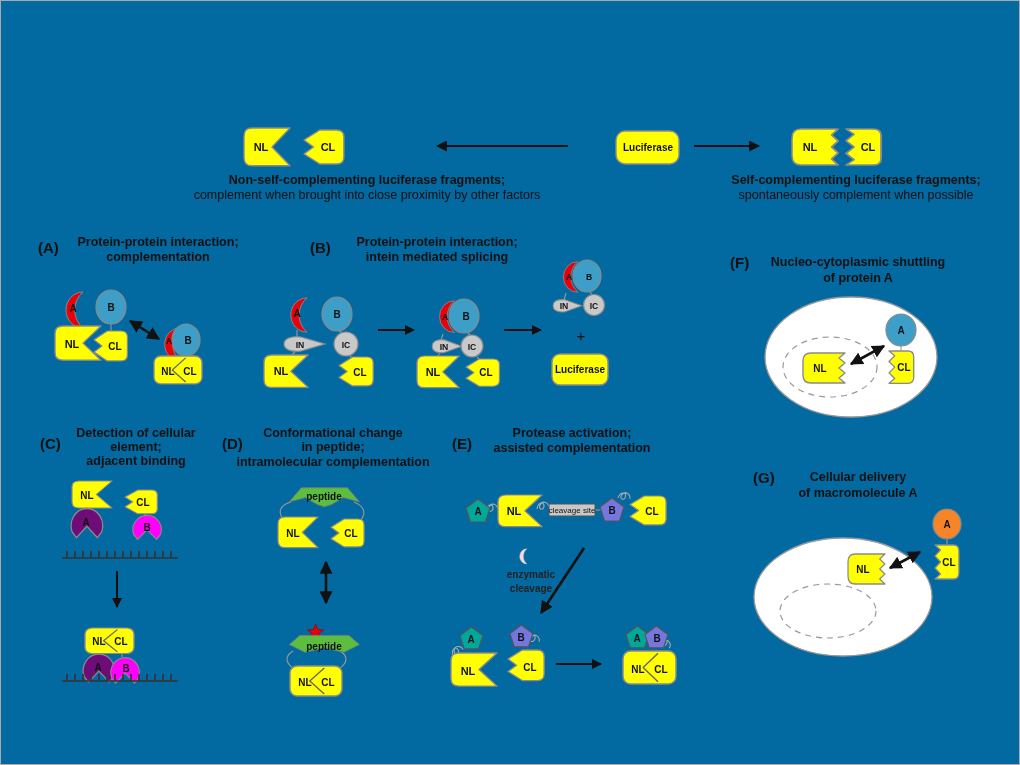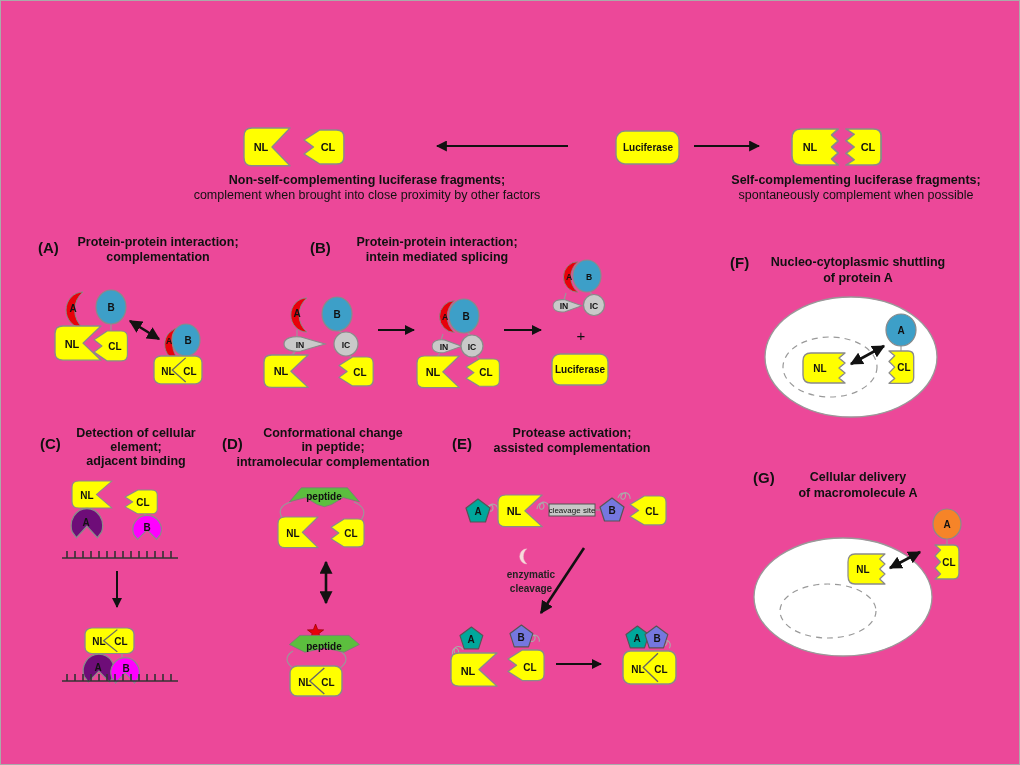--- a/index.html
+++ b/index.html
@@ -1,16 +1,16 @@
 <!DOCTYPE html>
 <html><head>
 <meta charset="utf-8">
 <style>
   html,body{margin:0;padding:0;background:#fff;}
-  .page{position:relative;width:1020px;height:765px;background:#ec4899;
+  .page{position:relative;width:1020px;height:765px;background:#0369a1;
         font-family:"Liberation Sans", sans-serif;}
   svg text{fill:#111;font-family:"Liberation Sans", sans-serif;}
   .cap-b{font-size:12.5px;font-weight:bold;}
   .cap{font-size:12.5px;}
   .tag{font-size:15px;font-weight:bold;}
   .title{font-size:12.5px;font-weight:bold;}
   .lbl{font-size:11px;font-weight:bold;}
   .lbl-m{font-size:10px;font-weight:bold;}
   .lbl-s{font-size:8.6px;font-weight:bold;}
   .lbl-xs{font-size:8px;}

